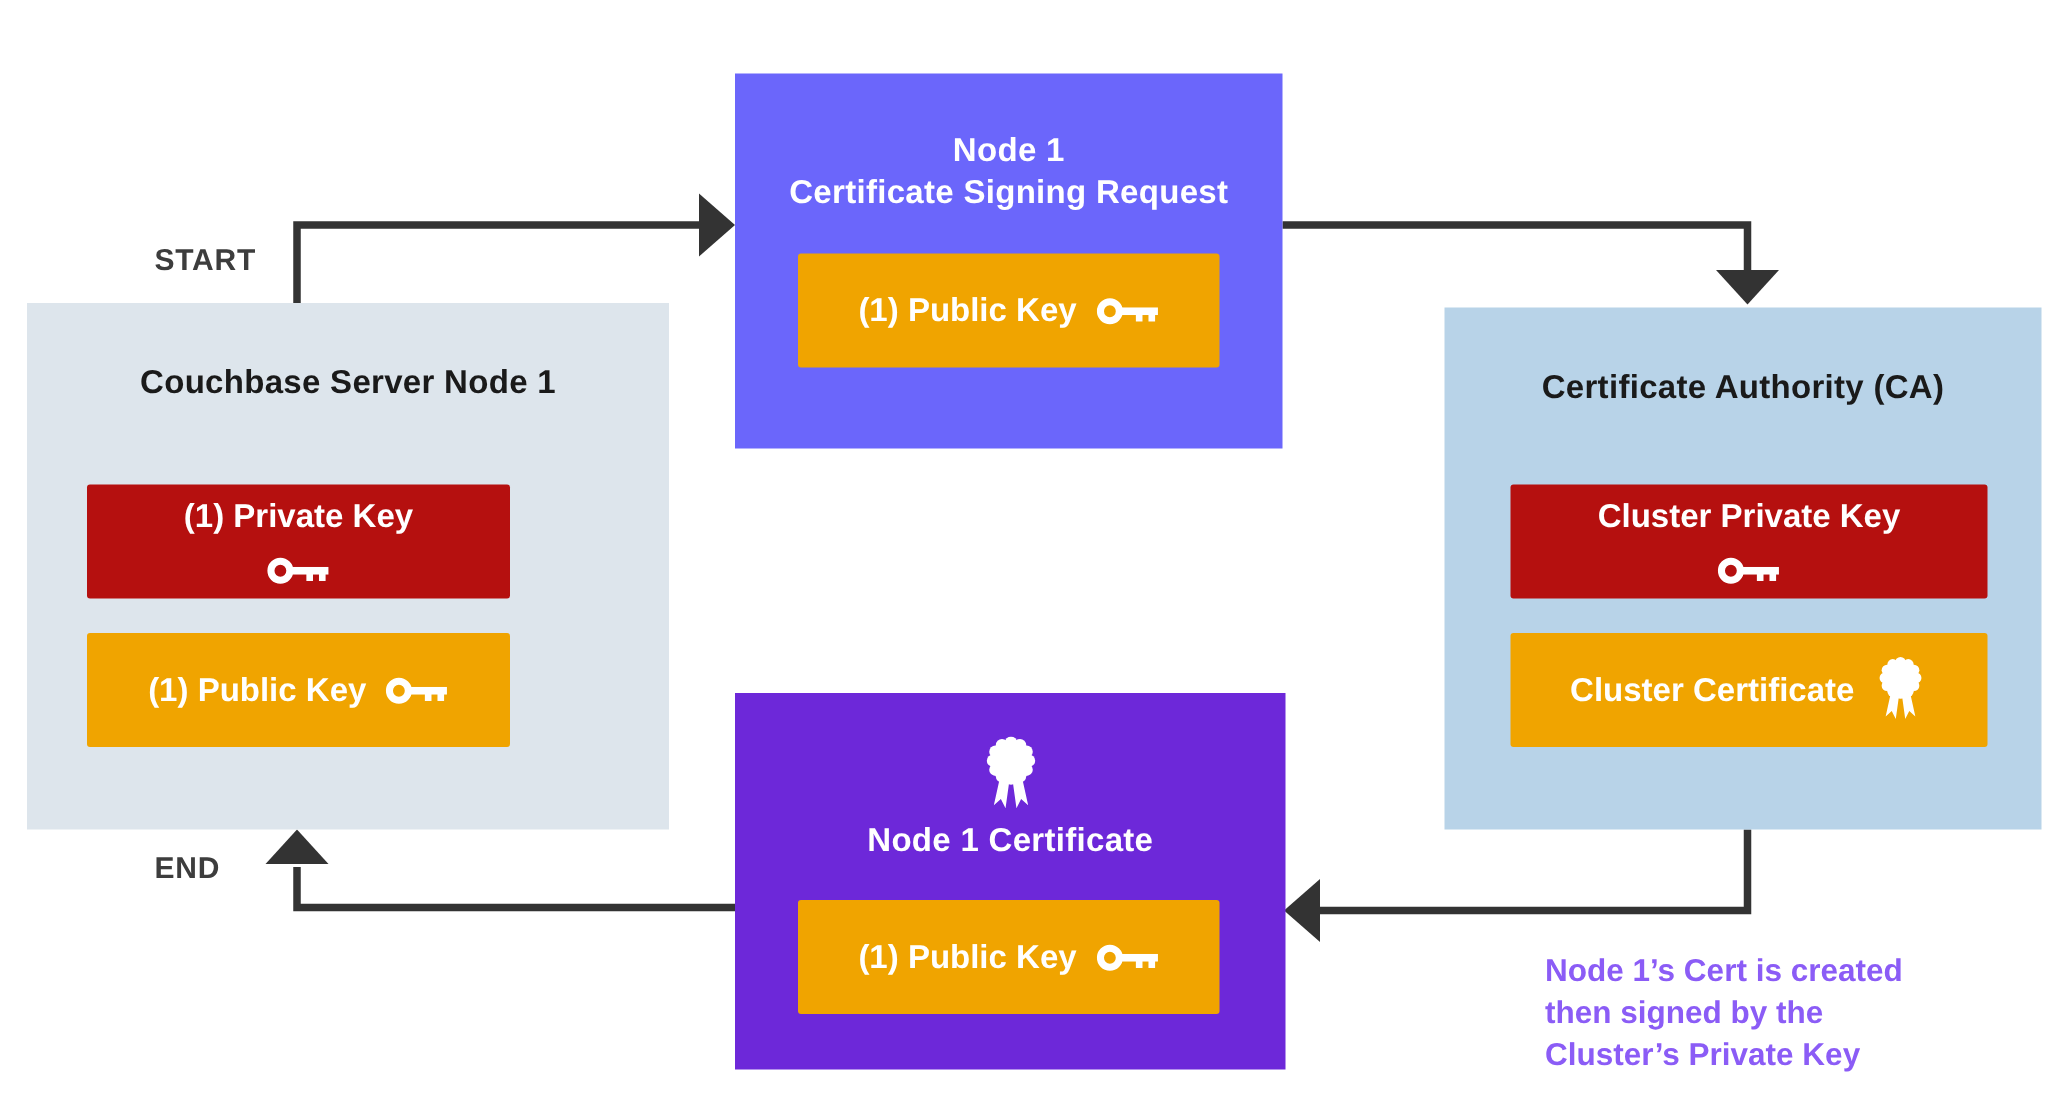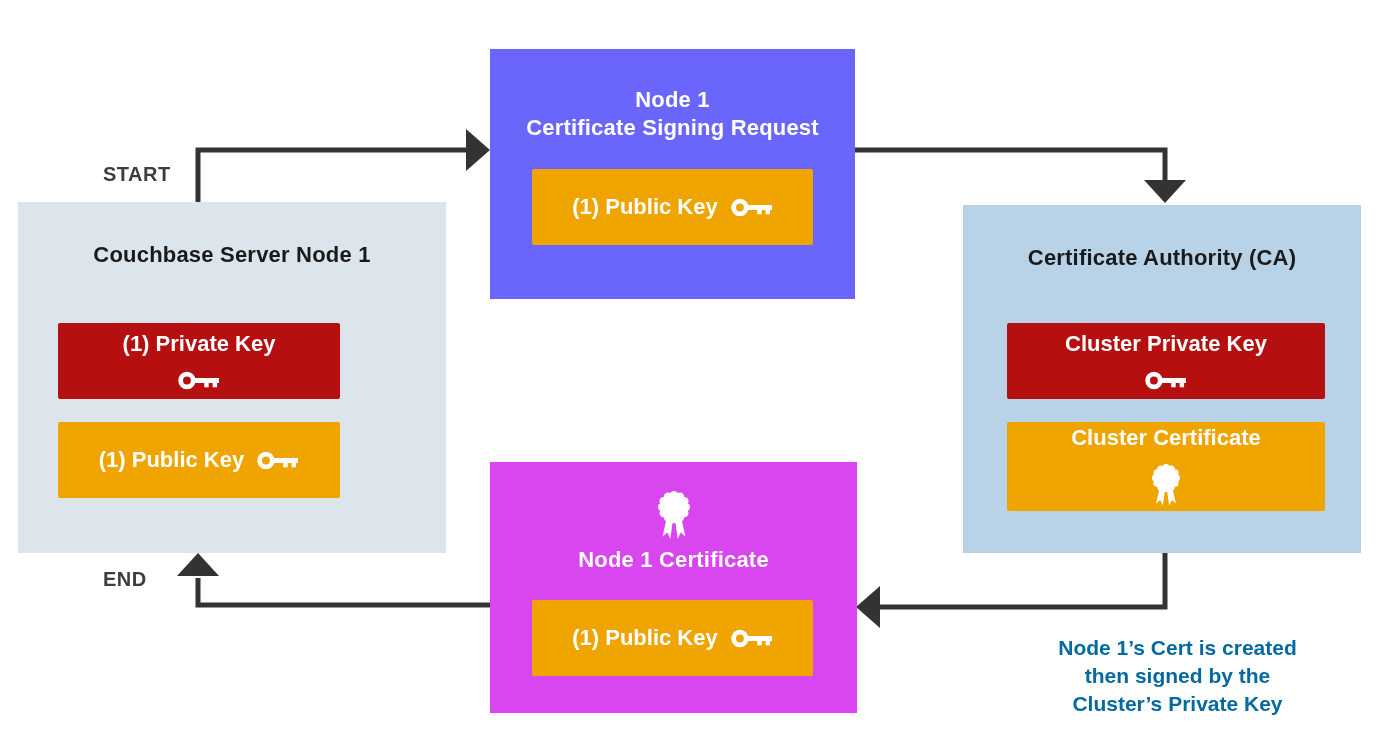--- a/index.html
+++ b/index.html
@@ -34,38 +34,38 @@
     color: #ffffff;
     font-weight: bold;
     font-size: 22px;
     white-space: nowrap;
   }
   .pill-red    { background: #B5100F; flex-direction: column; }
   .pill-orange { background: #F0A400; }
   .bg-server { background: #DDE5EC; }
   .bg-csr    { background: #6B66FB; }
   .bg-ca     { background: #B8D3E8; }
-  .bg-cert   { background: #d946ef; }
+  .bg-cert   { background: #6d28d9; }
   .flow-label {
     position: absolute;
     font-weight: bold;
     font-size: 20px;
     color: #3d3d3d;
     letter-spacing: 0.5px;
   }
   .annotation {
     position: absolute;
     left: 1030px;
     top: 634px;
     width: 295px;
-    text-align: center;
+    text-align: left;
     font-weight: bold;
     font-size: 21px;
     line-height: 28px;
-    color: #0369a1;
+    color: #8b5cf6;
   }
   .arrows-svg {
     position: absolute;
     left: 0; top: 0;
     width: 1379px; height: 742px;
     pointer-events: none;
   }
   .cert-rosette {
     position: absolute;
     left: 50%;
@@ -137,21 +137,21 @@
     <div class="panel-title title-dark" style="top:40px;">Certificate Authority (CA)</div>
     <div class="pill pill-red" style="left:44px; top:118px; width:318px; height:76px;">
       <span class="pill-label">Cluster Private Key</span>
       <svg class="icon" width="42" height="21" viewBox="0 0 40 20">
         <circle cx="8.5" cy="10" r="6" fill="none" stroke="#ffffff" stroke-width="4.5"></circle>
         <rect x="14" y="7.6" width="25" height="4.8" fill="#ffffff"></rect>
         <rect x="25" y="11" width="4.2" height="5.5" fill="#ffffff"></rect>
         <rect x="33" y="11" width="4.2" height="5.5" fill="#ffffff"></rect>
       </svg>
     </div>
-    <div class="pill pill-orange" style="left:44px; top:217px; width:318px; height:89px;flex-direction:column;">
+    <div class="pill pill-orange" style="left:44px; top:217px; width:318px; height:76px;">
       <span class="pill-label">Cluster Certificate</span>
       <svg class="icon" width="36" height="45" viewBox="0 0 40 50">
         <g fill="#ffffff">
           <circle cx="31.5" cy="15.5" r="4"></circle>
             <circle cx="29.96" cy="21.25" r="4"></circle>
           <circle cx="25.75" cy="25.46" r="4"></circle>
             <circle cx="20" cy="27" r="4"></circle>
           <circle cx="14.25" cy="25.46" r="4"></circle>
             <circle cx="10.04" cy="21.25" r="4"></circle>
           <circle cx="8.5" cy="15.5" r="4"></circle>

